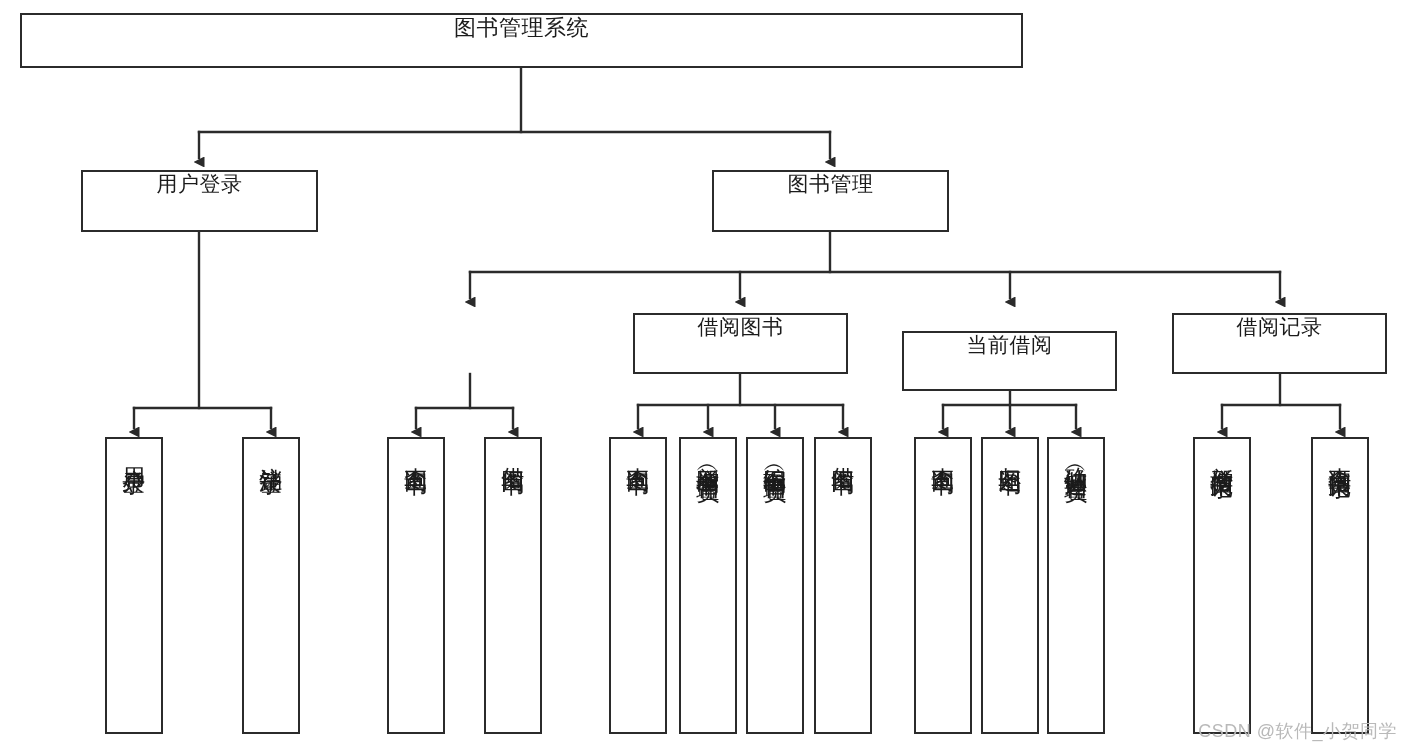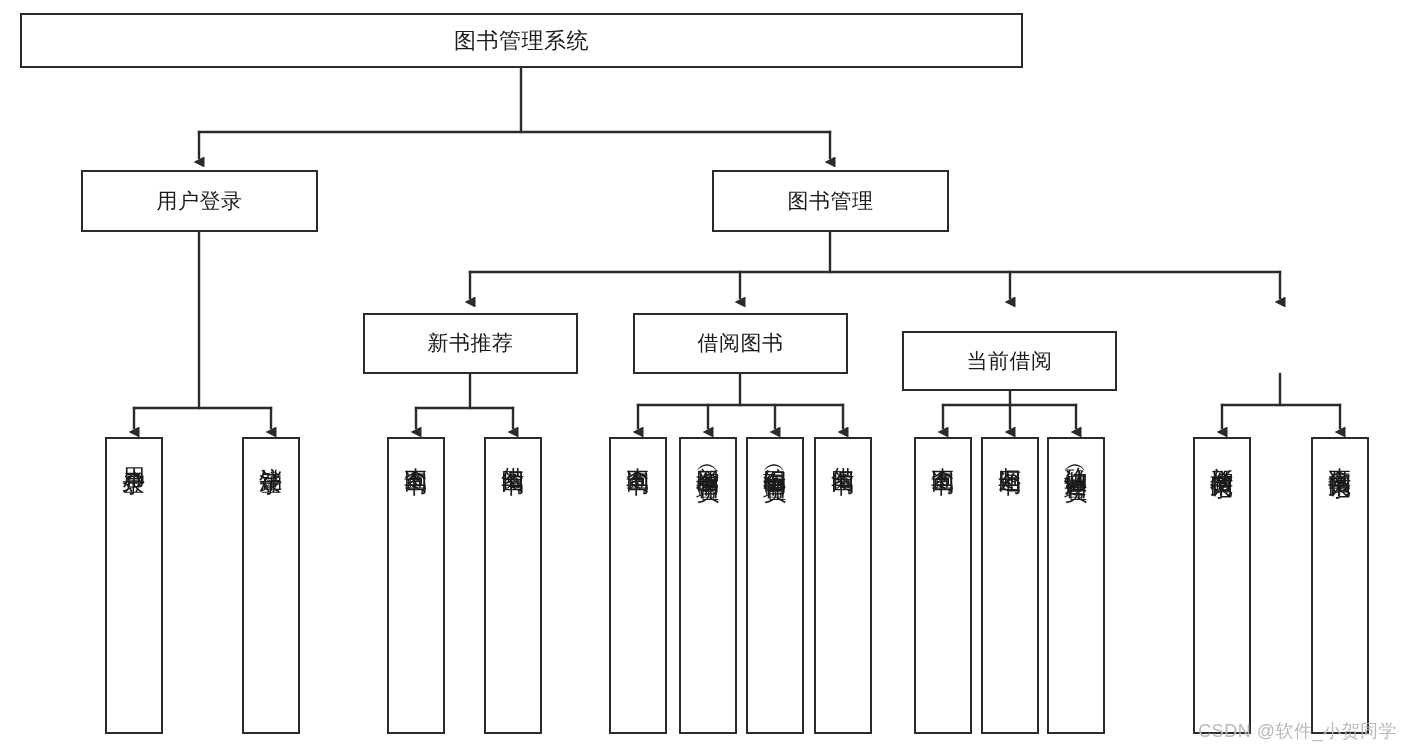--- a/index.html
+++ b/index.html
@@ -25,21 +25,21 @@
     width: 1405px;
     height: 747px;
     pointer-events: none;
   }
   .node {
     position: absolute;
     box-sizing: border-box;
     background: #ffffff;
     border: 2px solid #2b2b2b;
     display: flex;
-    align-items: center;
+    align-items: flex-start;
     justify-content: center;
     color: #1b1b1b;
     z-index: 2;
   }
   .node .lbl {
     display: block;
     line-height: 1.18;
     letter-spacing: 0.5px;
     white-space: nowrap;
   }
@@ -137,32 +137,32 @@
   </div>
 
   <div class="node horiz" style="left:81px; top:170px; width:237px; height:62px;">
     <span class="lbl">用户登录</span>
   </div>
 
   <div class="node horiz" style="left:712px; top:170px; width:237px; height:62px;">
     <span class="lbl">图书管理</span>
   </div>
 
-  <div class="node horiz" style="left:363px; top:313px; width:215px; height:61px;">
-    <span class="lbl">新书推荐</span>
-  </div>
 
   <div class="node horiz" style="left:633px; top:313px; width:215px; height:61px;">
     <span class="lbl">借阅图书</span>
   </div>
 
   <div class="node horiz" style="left:902px; top:313px; width:215px; height:60px;margin-top:18px;">
     <span class="lbl">当前借阅</span>
   </div>
 
+  <div class="node horiz" style="left:1172px; top:313px; width:215px; height:61px;">
+    <span class="lbl">借阅记录</span>
+  </div>
 
   <div class="node vert" style="left:105px; top:437px; width:58px; height:297px;">
     <span class="lbl">用户登录</span>
   </div>
 
   <div class="node vert" style="left:242px; top:437px; width:58px; height:297px;">
     <span class="lbl">注销登录</span>
   </div>
 
   <div class="node vert" style="left:387px; top:437px; width:58px; height:297px;">

